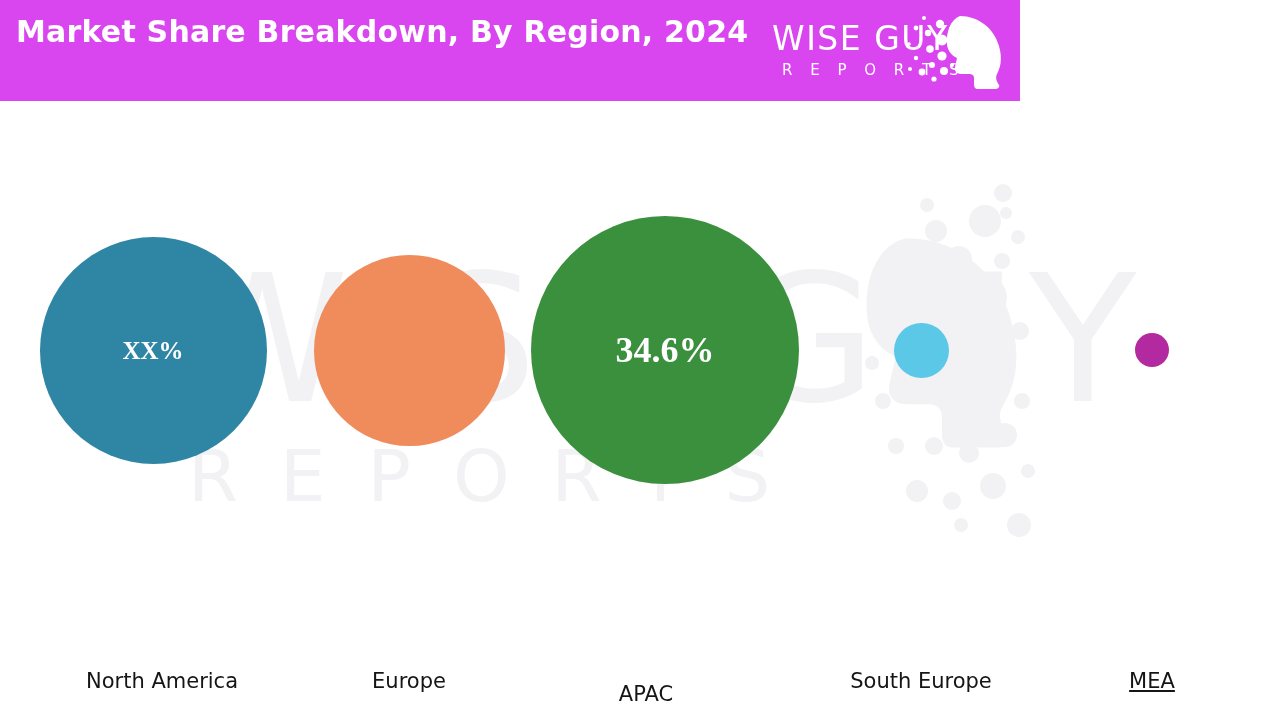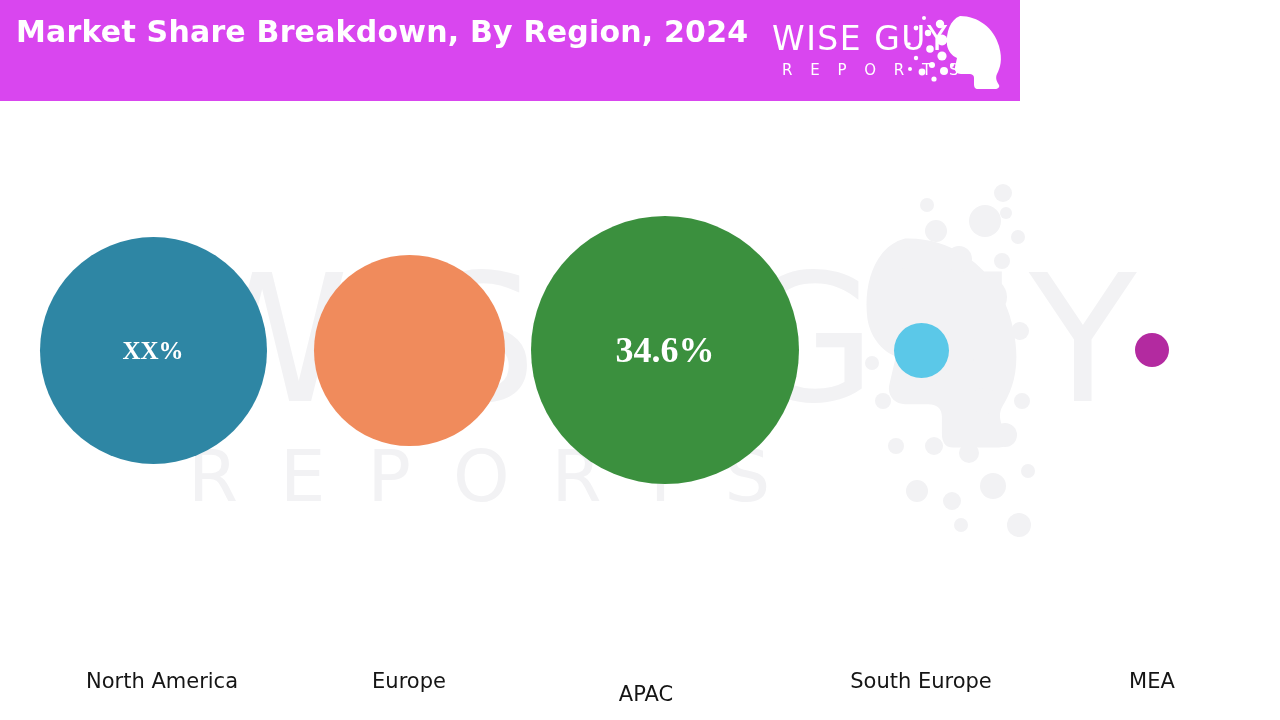--- a/index.html
+++ b/index.html
@@ -127,21 +127,21 @@
     font-size: 21px;
     color: #151515;
     white-space: nowrap;
     transform: translateX(-50%);
     font-family: "DejaVu Sans", sans-serif;
   }
   #axis-na   { left: 162px; }
   #axis-eu   { left: 409px; text-align: center; }
   #axis-apac { left: 646px; margin-top: 13px; }
   #axis-sa   { left: 921px; }
-  #axis-mea  { left: 1152px; }
+  #axis-mea  { left: 1152px; text-decoration: underline; }
 </style>
 </head>
 <body>
 
 <div id="canvas">
 
   <div id="header">
     <div id="header-title">Market Share Breakdown, By Region, 2024</div>
 
     <div id="logo">

